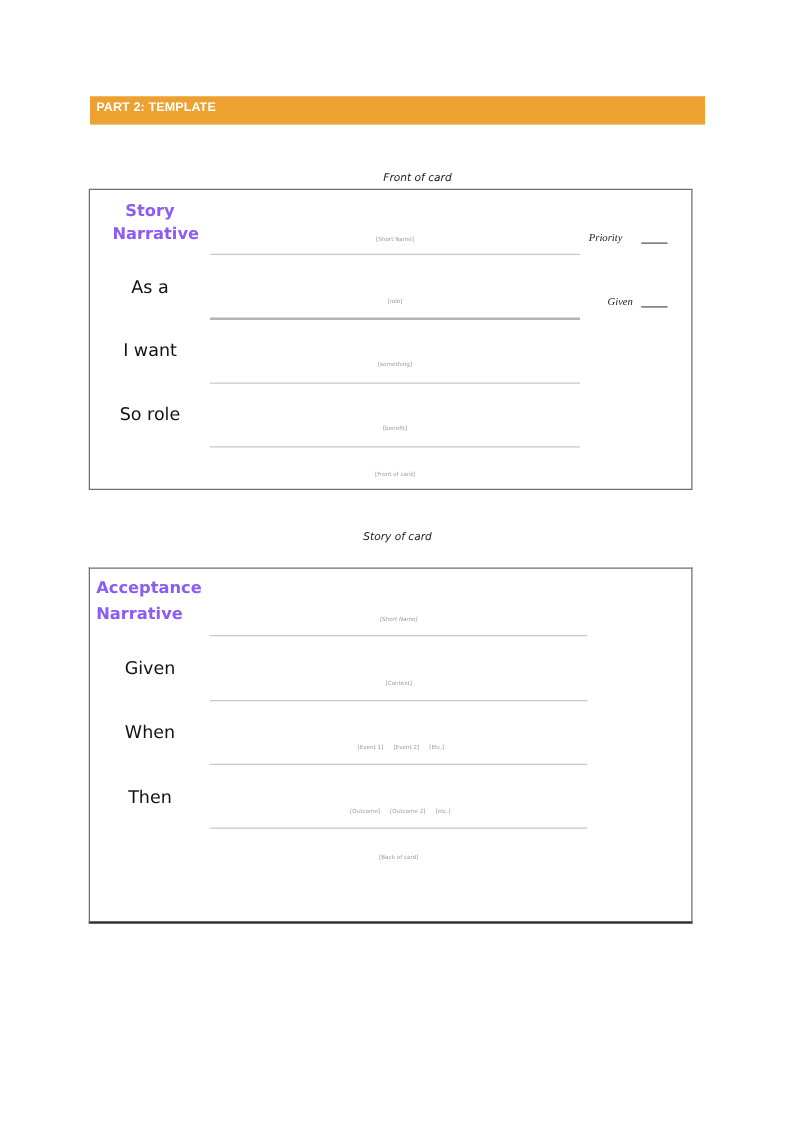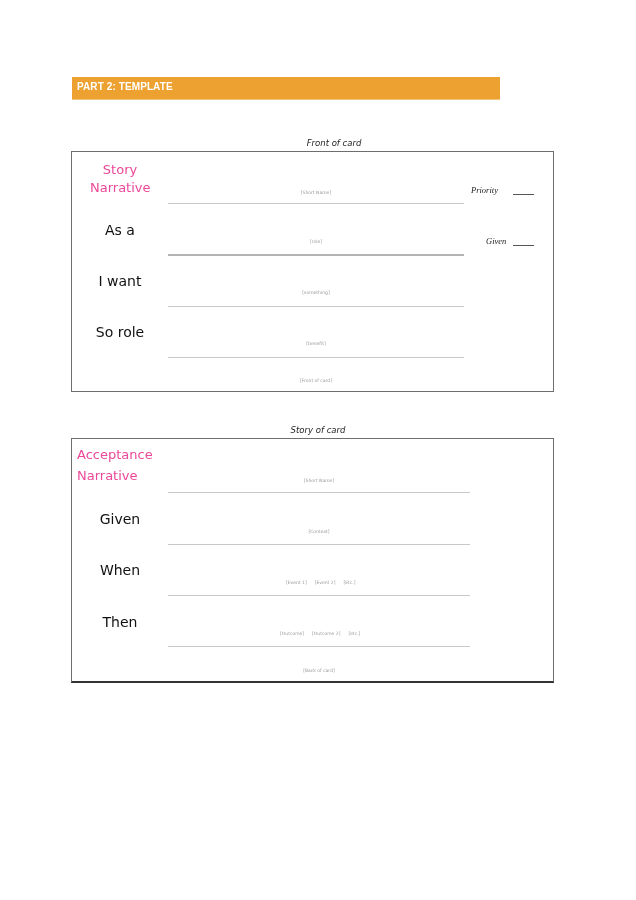--- a/index.html
+++ b/index.html
@@ -12,21 +12,21 @@
       height: 900px;
       position: relative;
       overflow: hidden;
       font-family: "DejaVu Sans", sans-serif;
       color: #111;
     }
     .section-bar {
       position: absolute;
       left: 72px;
       top: 77px;
-      width: 428px;
+      width: 492px;
       height: 23px;
       background: #eda130;
       border-bottom: 1px solid #f3c57a;
       box-sizing: border-box;
     }
     .section-bar span {
       position: absolute;
       left: 5px;
       top: 4px;
       font-family: "Liberation Sans", sans-serif;
@@ -46,35 +46,35 @@
     }
     .card {
       position: absolute;
       left: 71px;
       width: 483px;
       box-sizing: border-box;
       border: 1px solid #6e6e6e;
       background: #fff;
     }
     .card.front { top: 151px; height: 241px; }
-    .card.back  { top: 438px; height: 245px; border-bottom: 2px solid #333; }
+    .card.back  { top: 454px; height: 285px; border-bottom: 2px solid #333; }
 
     .label {
       position: absolute;
       font-size: 14px;
       color: #111;
       text-align: center;
       white-space: nowrap;
     }
     .title-label {
       position: absolute;
-      font-weight: normal;
+      font-weight: bold;
       font-size: 13px;
       line-height: 18px;
-      color: #ec4899;
+      color: #8b5cf6;
     }
     .line {
       position: absolute;
       height: 1px;
       background: #c8c8c8;
     }
     .line.dark { background: #b4b4b4; height: 2px; }
     .ph {
       position: absolute;
       font-size: 4.5px;

